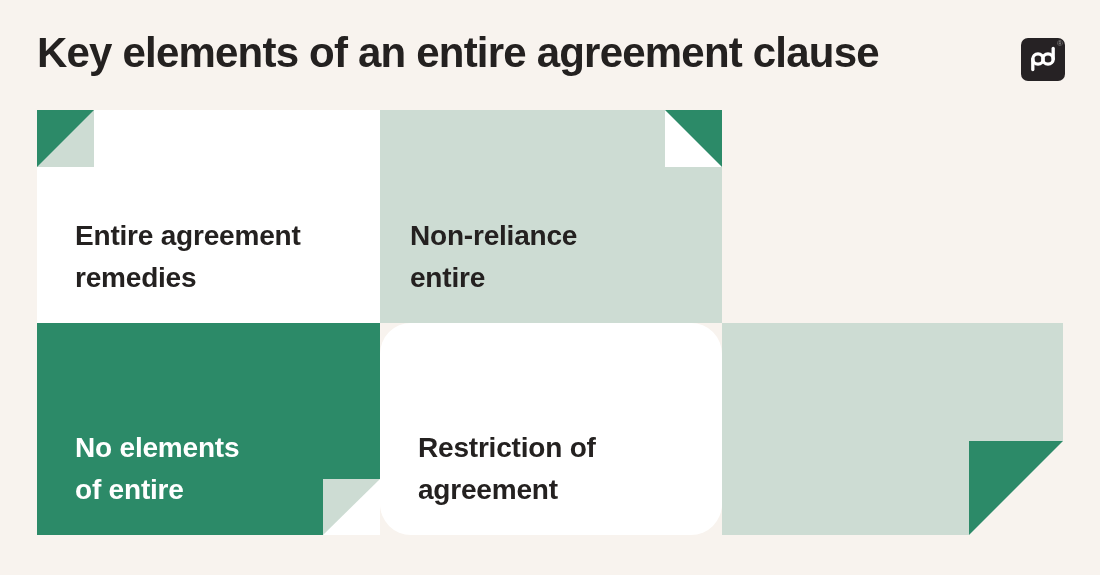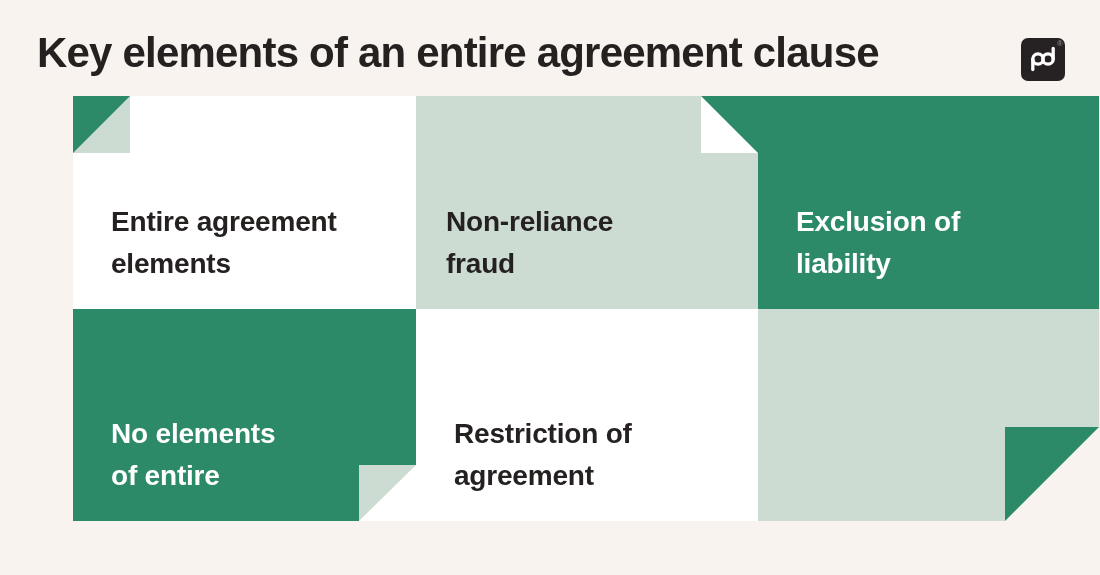--- a/index.html
+++ b/index.html
@@ -42,24 +42,23 @@
     top: 2px;
     right: 2px;
     font-size: 8px;
     line-height: 8px;
     color: #9a9896;
   }
 
   .grid {
     position: absolute;
     left: 37px;
-    top: 96px;
+    top: 110px;
     width: 1026px;
     height: 425px;
-    margin-left: 36px;
   }
 
   .cell {
     position: absolute;
     display: flex;
     flex-direction: column;
     justify-content: flex-end;
     padding: 0 24px 24px 38px;
     font-size: 28px;
     font-weight: 700;
@@ -70,21 +69,21 @@
   .cell span { display: block; }
 
   .cell.white { background: var(--card-white, #ffffff); }
   .cell.mint  { background: var(--mint, #cddcd3); padding-left: 30px; }
   .cell.green { background: var(--green, #2c8a68); color: var(--text-light, #ffffff); }
 
   .c1 { left: 0;     top: 0;     width: 343px; height: 213px; }
   .c2 { left: 343px; top: 0;     width: 342px; height: 213px; }
   .c3 { left: 685px; top: 0;     width: 341px; height: 213px; }
   .c4 { left: 0;     top: 213px; width: 343px; height: 212px; }
-  .c5 { left: 343px; top: 213px; width: 342px; height: 212px; }
+  .c5 { left: 343px; top: 213px; width: 342px; height: 212px; border-radius: 31px; }
   .c6 { left: 685px; top: 213px; width: 341px; height: 212px; }
 
   .fold { position: absolute; }
   .fold .base, .fold .flap { position: absolute; inset: 0; }
 
   
   .fold-a { left: 0; top: 0; width: 57px; height: 57px; }
   .fold-a .base { background: var(--mint, #cddcd3); }
   .fold-a .flap { background: var(--green, #2c8a68); clip-path: polygon(0 0, 100% 0, 0 100%); }
 
@@ -119,32 +118,28 @@
         <path d="M32.2 21 L 32.2 10.5"></path>
       </g>
     </svg>
     <span class="rmark">®</span>
   </div>
 
   <div class="grid">
 
     <div class="cell c1 white">
       <span>Entire agreement</span>
-      <span>elements</span>
+      <span>remedies</span>
     </div>
 
     <div class="cell c2 mint">
       <span>Non-reliance</span>
-      <span>fraud</span>
+      <span>entire</span>
     </div>
 
-    <div class="cell c3 green">
-      <span>Exclusion of</span>
-      <span>liability</span>
-    </div>
 
     <div class="cell c4 green">
       <span>No elements</span>
       <span>of entire</span>
     </div>
 
     <div class="cell c5 white">
       <span>Restriction of</span>
       <span>agreement</span>
     </div>

